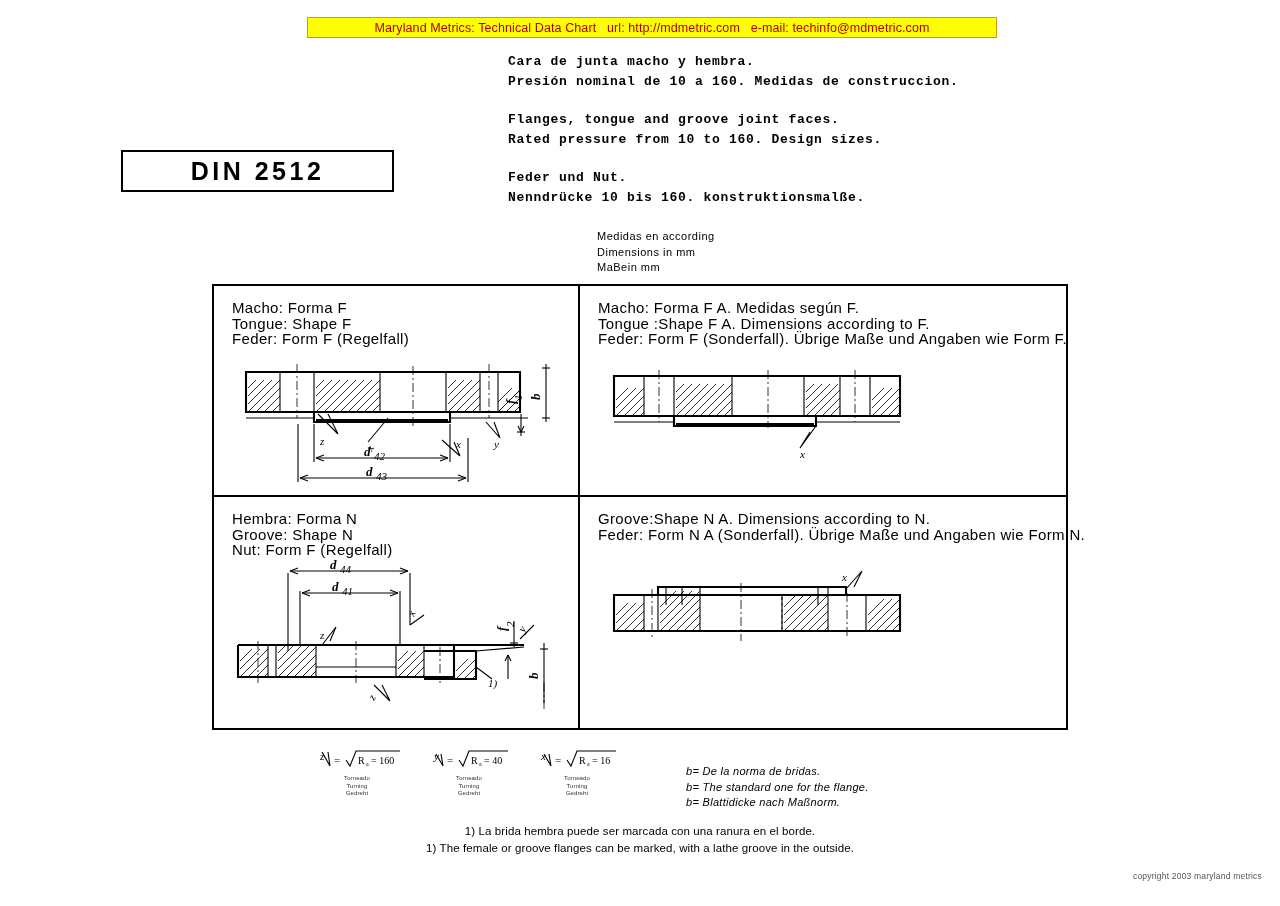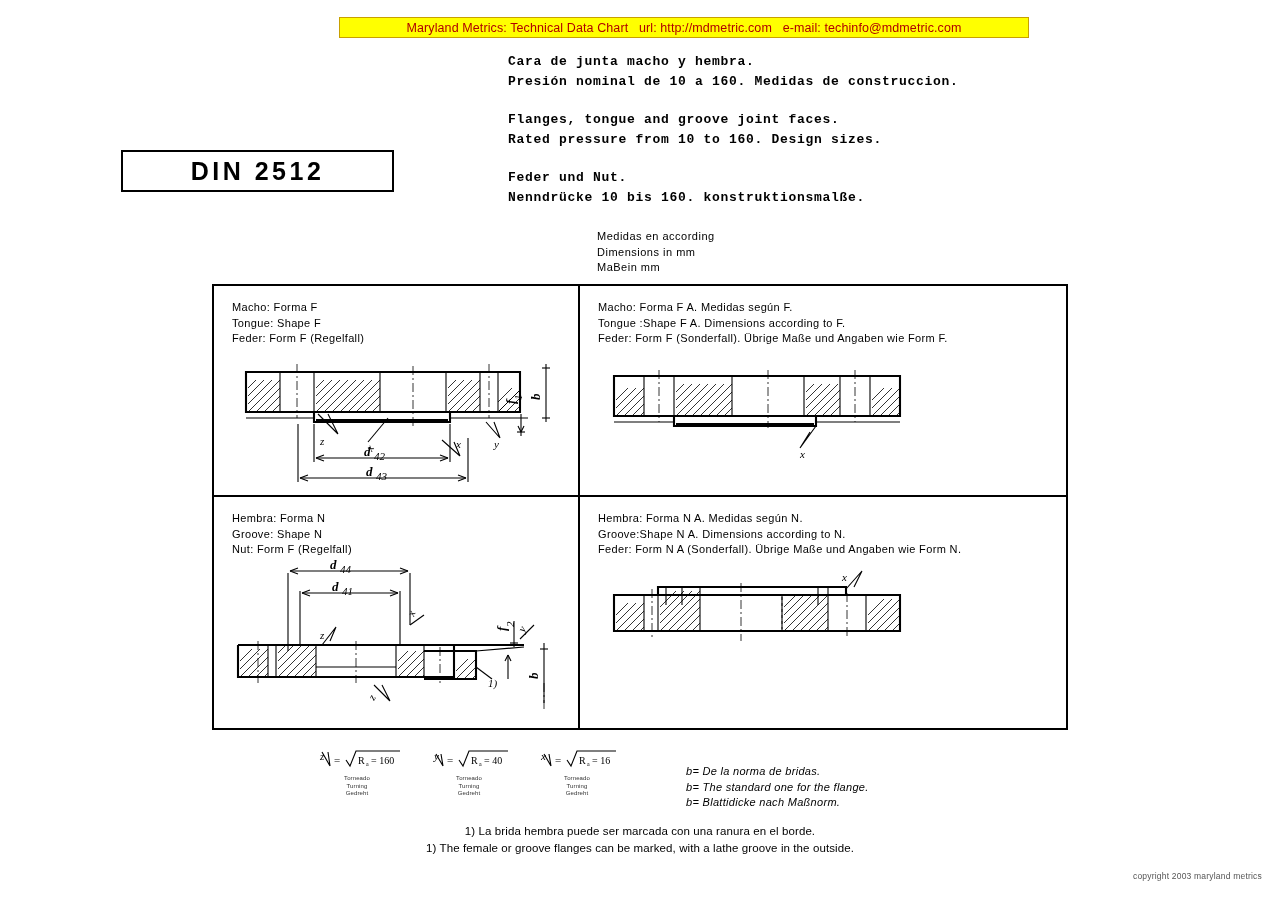--- a/index.html
+++ b/index.html
@@ -22,21 +22,20 @@
     left: 307px;
     top: 17px;
     width: 690px;
     height: 21px;
     background: #ffff00;
     border: 1px solid #c8a000;
     box-sizing: border-box;
     display: flex;
     align-items: center;
     justify-content: center;
-    margin-left: 32px;
   }
   .banner-text {
     font-size: 12.5px;
     color: #b00000;
     white-space: pre;
     letter-spacing: 0.1px;
   }
 
   
   .titles {
@@ -121,21 +120,21 @@
   .cell-tr { left: 366px; top: 0; width: 570px; height: 209px; }
   .cell-bl { left: 0;   top: 211px; width: 364px; height: 231px; }
   .cell-br { left: 366px; top: 211px; width: 486px; height: 231px; }
 
   .cell-caption {
     position: absolute;
     left: 18px;
     top: 14px;
   }
   .cell-caption div {
-    font-size: 11px;
+    font-size: 15px;
     line-height: 15.5px;
     letter-spacing: 0.35px;
     white-space: pre;
   }
 
   .drawing {
     position: absolute;
   }
   .drawing svg { display: block; }
 
@@ -534,21 +533,20 @@
         <path class="ln" d="M320,88 L320,148"></path>
         <path class="ln" d="M316,94 L324,94"></path>
         <text class="dimtxt" x="314" y="124" transform="rotate(-90 314 124)">b</text>
         <path class="cl" d="M320,128 L320,156"></path>
       </svg>
     </div>
   </div>
 
   <div class="cell cell-br">
     <div class="cell-caption">
-      <div>Hembra: Forma N A. Medidas según N.</div>
       <div>Groove:Shape N A. Dimensions according to N.</div>
       <div>Feder: Form N A (Sonderfall). Übrige Maße und Angaben wie Form N.</div>
     </div>
 
     <div class="drawing" style="left:24px; top:72px;">
       <svg width="320" height="110" viewBox="0 0 320 110">
 
         <path class="lnT" d="M10,26 L296,26 L296,62 L10,62 Z"></path>
         <path class="lnT" d="M10,62 L296,62"></path>
 

